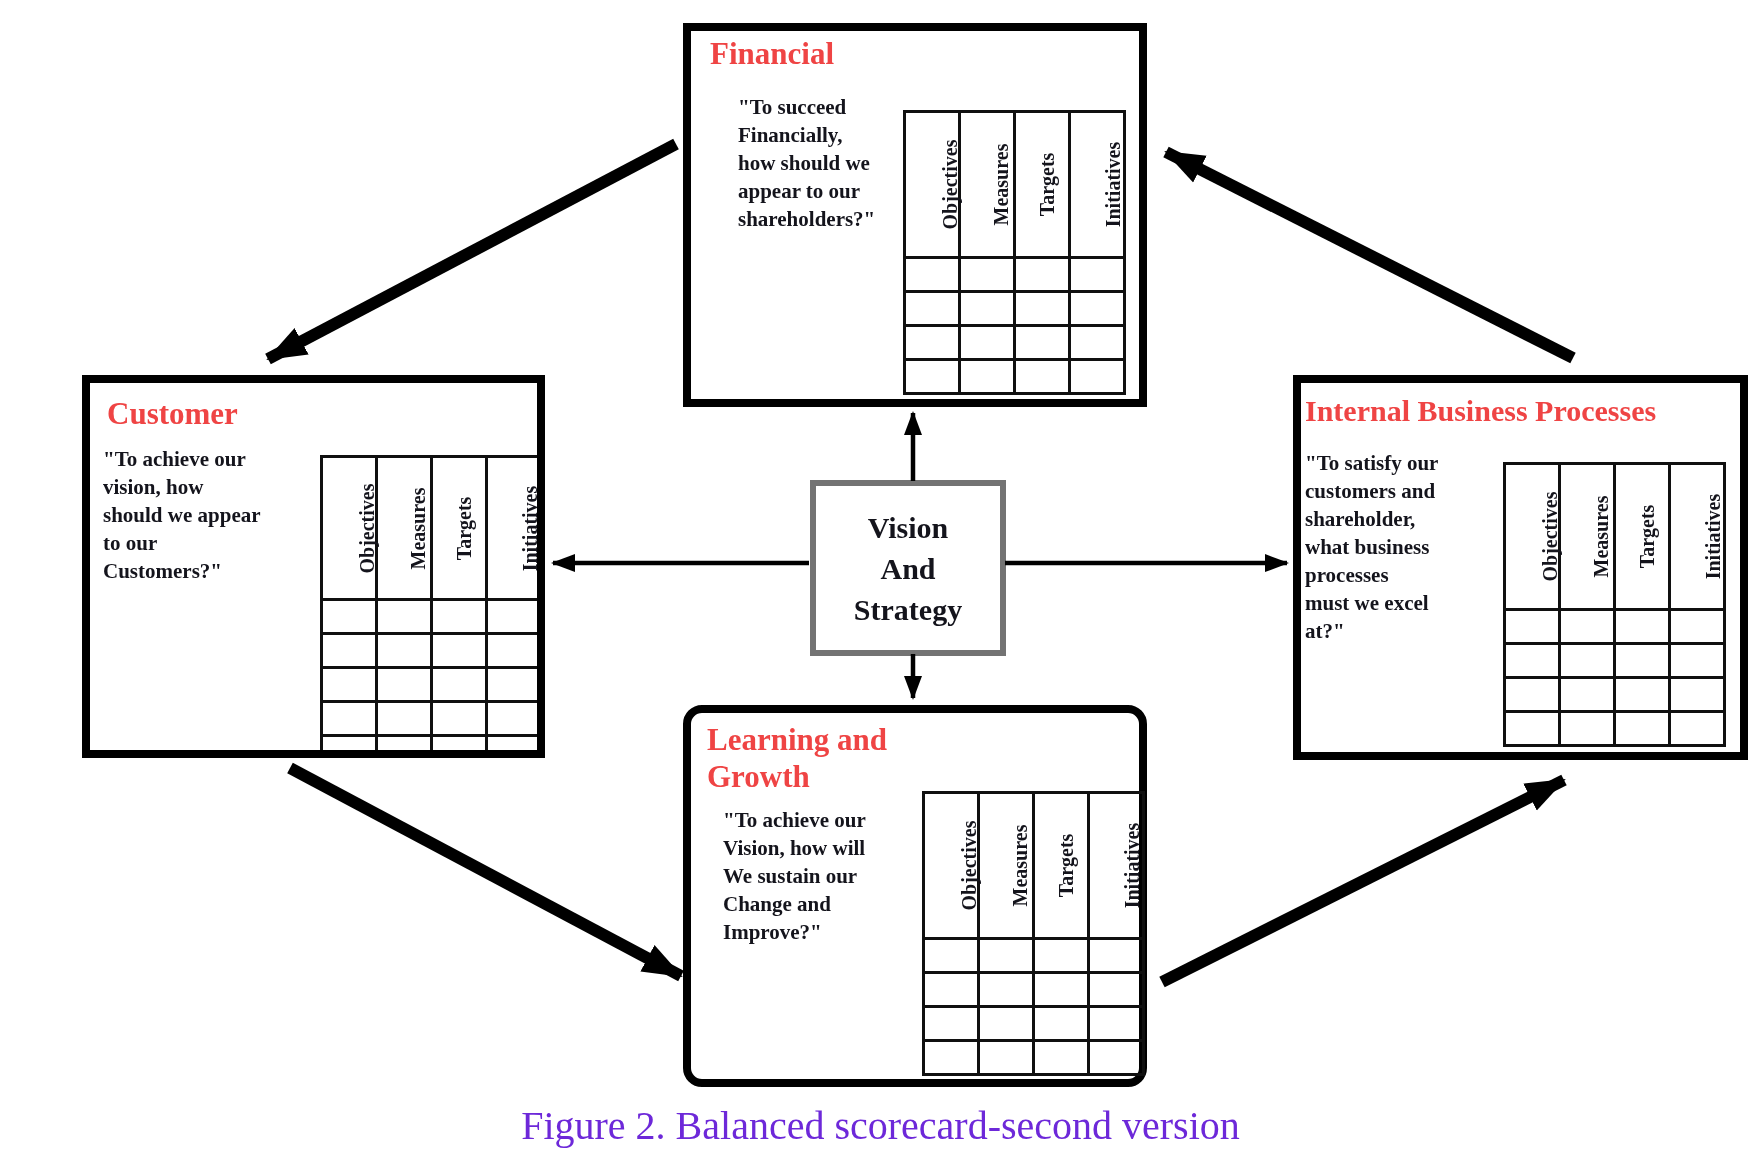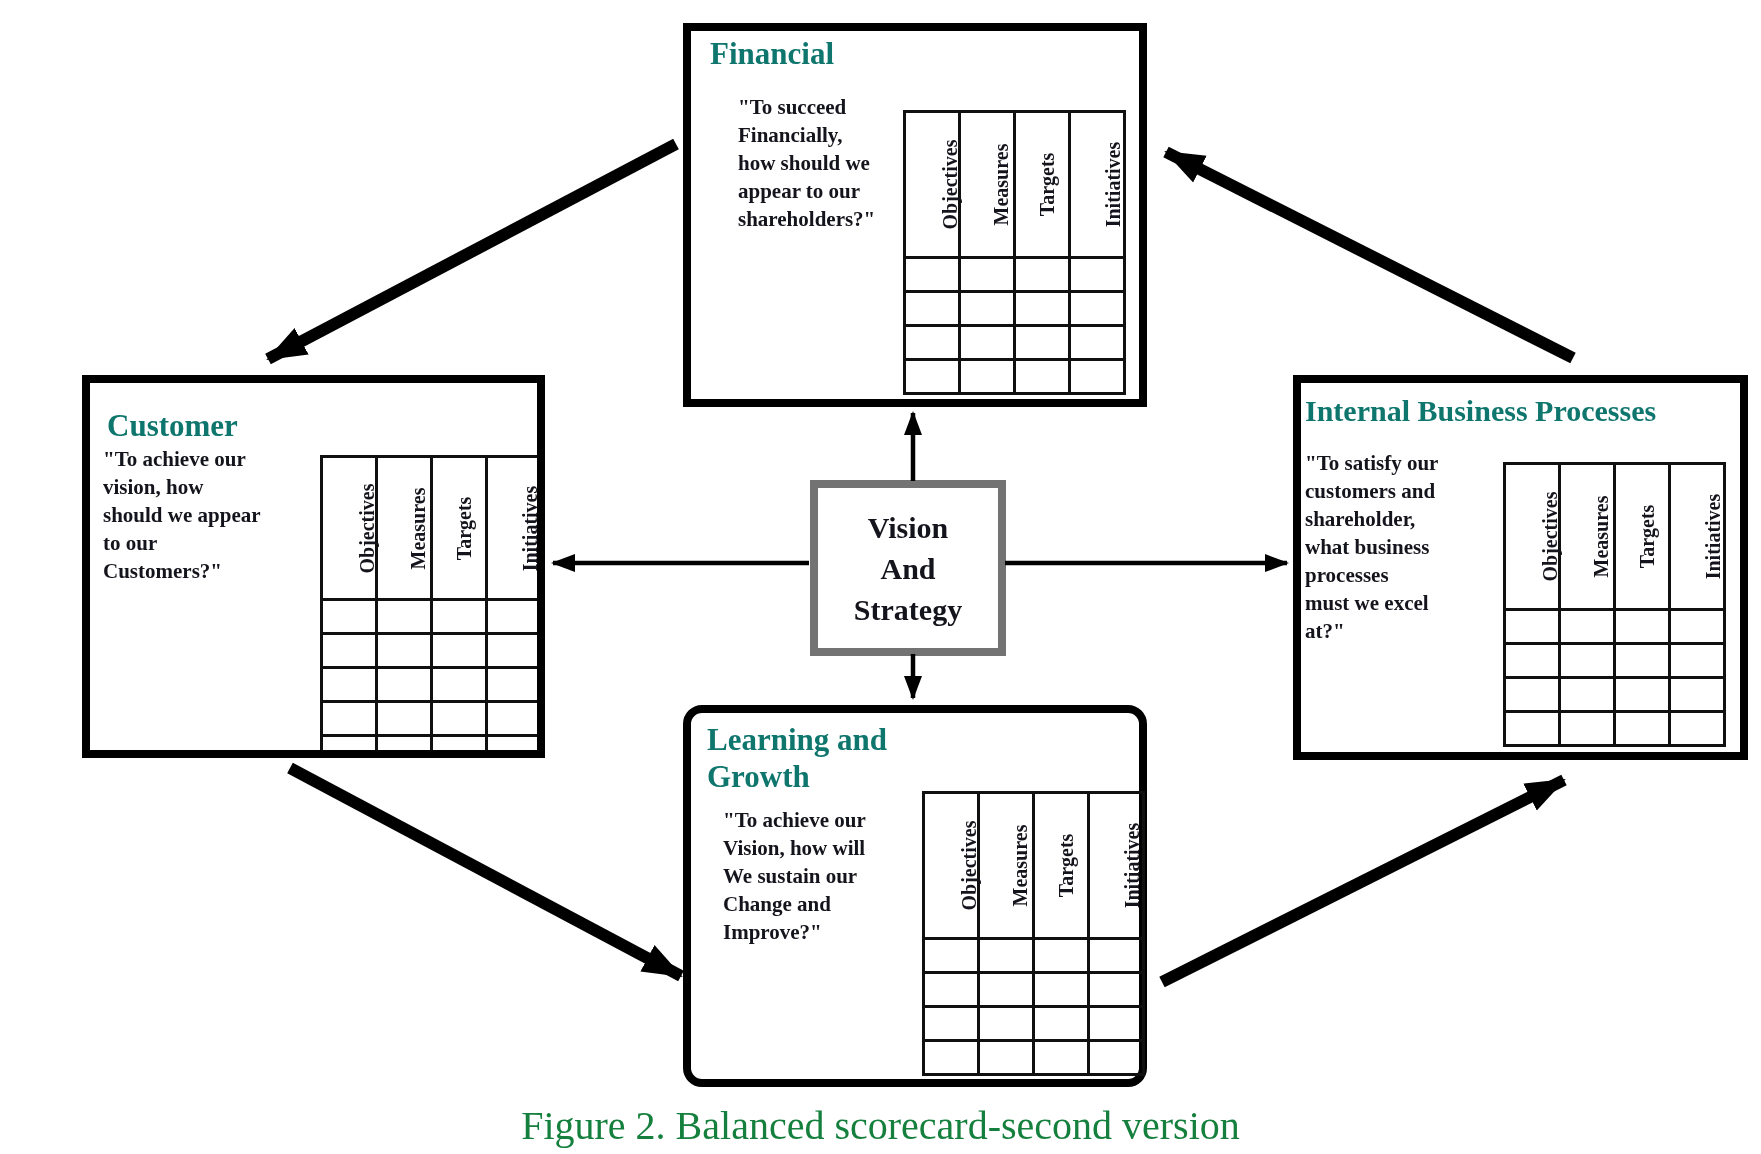--- a/index.html
+++ b/index.html
@@ -7,64 +7,64 @@
     position:relative; width:1761px; height:1154px; background:#ffffff;
     font-family:"Liberation Serif","DejaVu Serif",serif; color:#14141c;
     overflow:hidden;
   }
   .box {
     position:absolute; box-sizing:border-box;
     border:8px solid #000; background:#fff;
   }
   .title {
     position:absolute; font-weight:bold; font-size:31px; line-height:1.2;
-    white-space:pre-line; color:#0f766e;
+    white-space:pre-line; color:#ef4444;
   }
   .question {
     position:absolute; font-weight:bold; font-size:21px; line-height:28px;
     white-space:pre-line; color:#14141c;
   }
   .mtable {
     position:absolute; border-collapse:collapse; table-layout:fixed; width:210px;
   }
   .mtable td { border:3px solid #101010; padding:0; text-align:center; vertical-align:middle; }
   .mtable td.h  { height:143px; width:52px; }
   .t-cust td.h  { height:140px; }
   .mtable td.b  { height:31px; }
   .vtext {
     display:inline-block; transform:rotate(-90deg); white-space:nowrap;
     font-weight:bold; font-size:20px; color:#14141c;
   }
   #vision-box {
-    position:absolute; box-sizing:border-box; border:8px solid #737373; background:#fff;
+    position:absolute; box-sizing:border-box; border:6px solid #737373; background:#fff;
     left:810px; top:480px; width:196px; height:176px;
     display:flex; align-items:center; justify-content:center;
   }
   #vision-label {
     font-weight:bold; font-size:30px; line-height:41px; text-align:center;
     white-space:pre-line; color:#14141c;
   }
   #caption {
     position:absolute; left:0; top:1102px; width:1761px; text-align:center;
-    font-size:40px; font-weight:normal; color:#15803d;
+    font-size:40px; font-weight:normal; color:#6d28d9;
   }
   #arrow-layer { position:absolute; left:0; top:0; width:1761px; height:1154px; pointer-events:none; }
 
   
   #financial-box { left:683px; top:23px;  width:464px; height:384px; }
   #customer-box  { left:82px;  top:375px; width:463px; height:383px; overflow:hidden; }
   #internal-box  { left:1293px;top:375px; width:455px; height:385px;padding-left:48px; }
   #learning-box  { left:683px; top:705px; width:464px; height:382px;border-radius:19px; }
 
   
   #financial-title { left:19px; top:4px; }
   #financial-question { left:47px; top:62px; }
   #financial-table { left:212px; top:79px; }
 
-  #customer-title { left:17px; top:24px;text-align:center; }
+  #customer-title { left:17px; top:12px;text-align:center; }
   #customer-question { left:13px; top:62px; }
   #customer-table { left:230px; top:72px; }
 
   #internal-title { left:4px; top:10px; font-size:30px; }
   #internal-question { left:4px; top:66px; }
   #internal-table { left:202px; top:79px; }
 
   #learning-title { left:16px; top:8px; }
   #learning-question { left:32px; top:93px; }
   #learning-table { left:231px; top:78px; }

